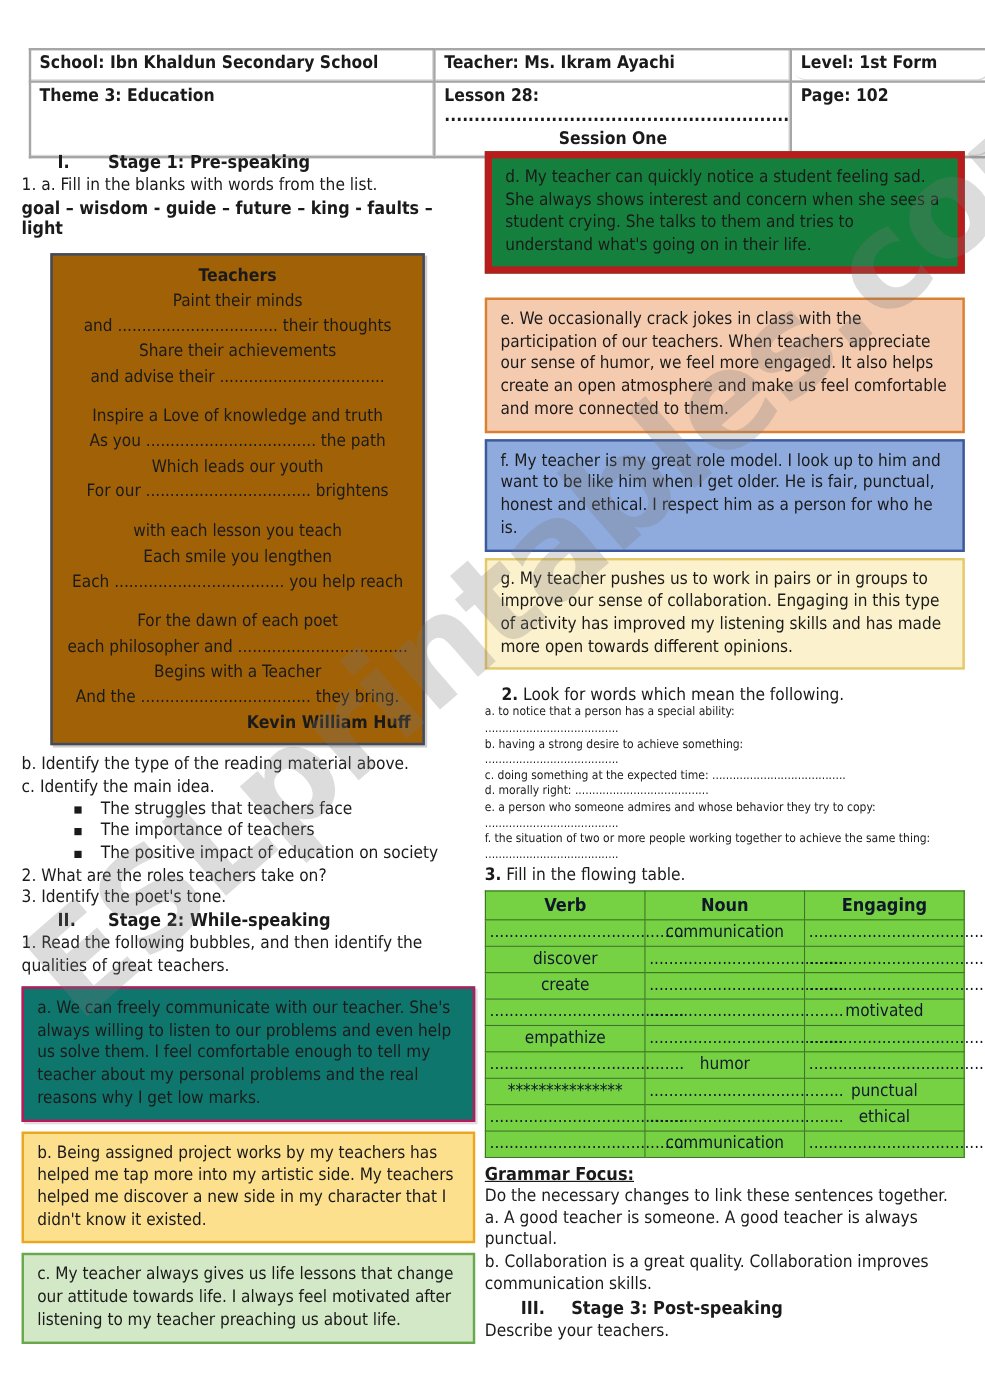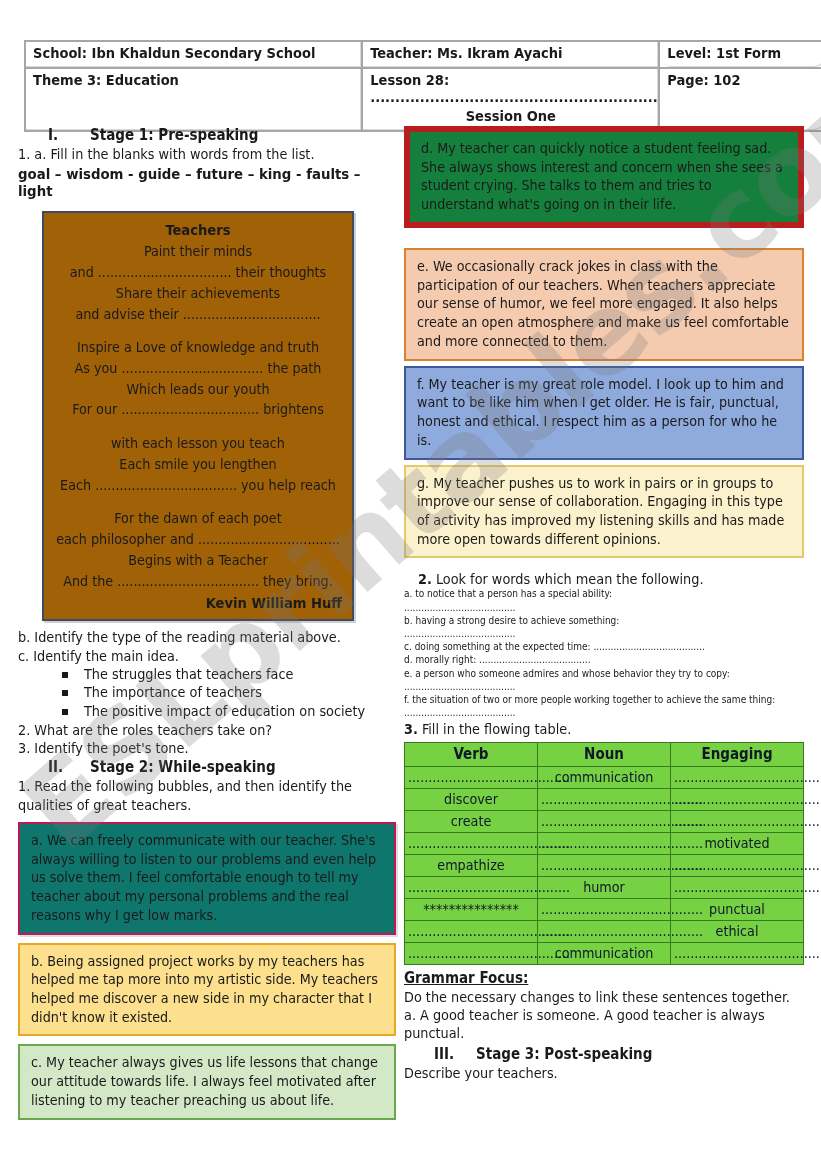--- a/index.html
+++ b/index.html
@@ -341,20 +341,21 @@
           <td>communication</td>
           <td>........................................</td>
         </tr>
       </tbody>
     </table>
 
     <div class="gf">
       <p class="ln ttl">Grammar Focus:</p>
       <p class="ln">Do the necessary changes to link these sentences together.</p>
       <p class="ln">a. A good teacher is someone. A good teacher is always punctual.</p>
+      <p class="ln">b. Collaboration is a great quality. Collaboration improves communication skills.</p>
     </div>
 
     <p class="stage" style="margin-top:2px">
       <span class="rom">III.</span><span>Stage 3: Post-speaking</span>
     </p>
     <p class="ln">Describe your teachers.</p>
   </div>
 
   <div class="watermark">
     <span>ESLprintables.com</span>

